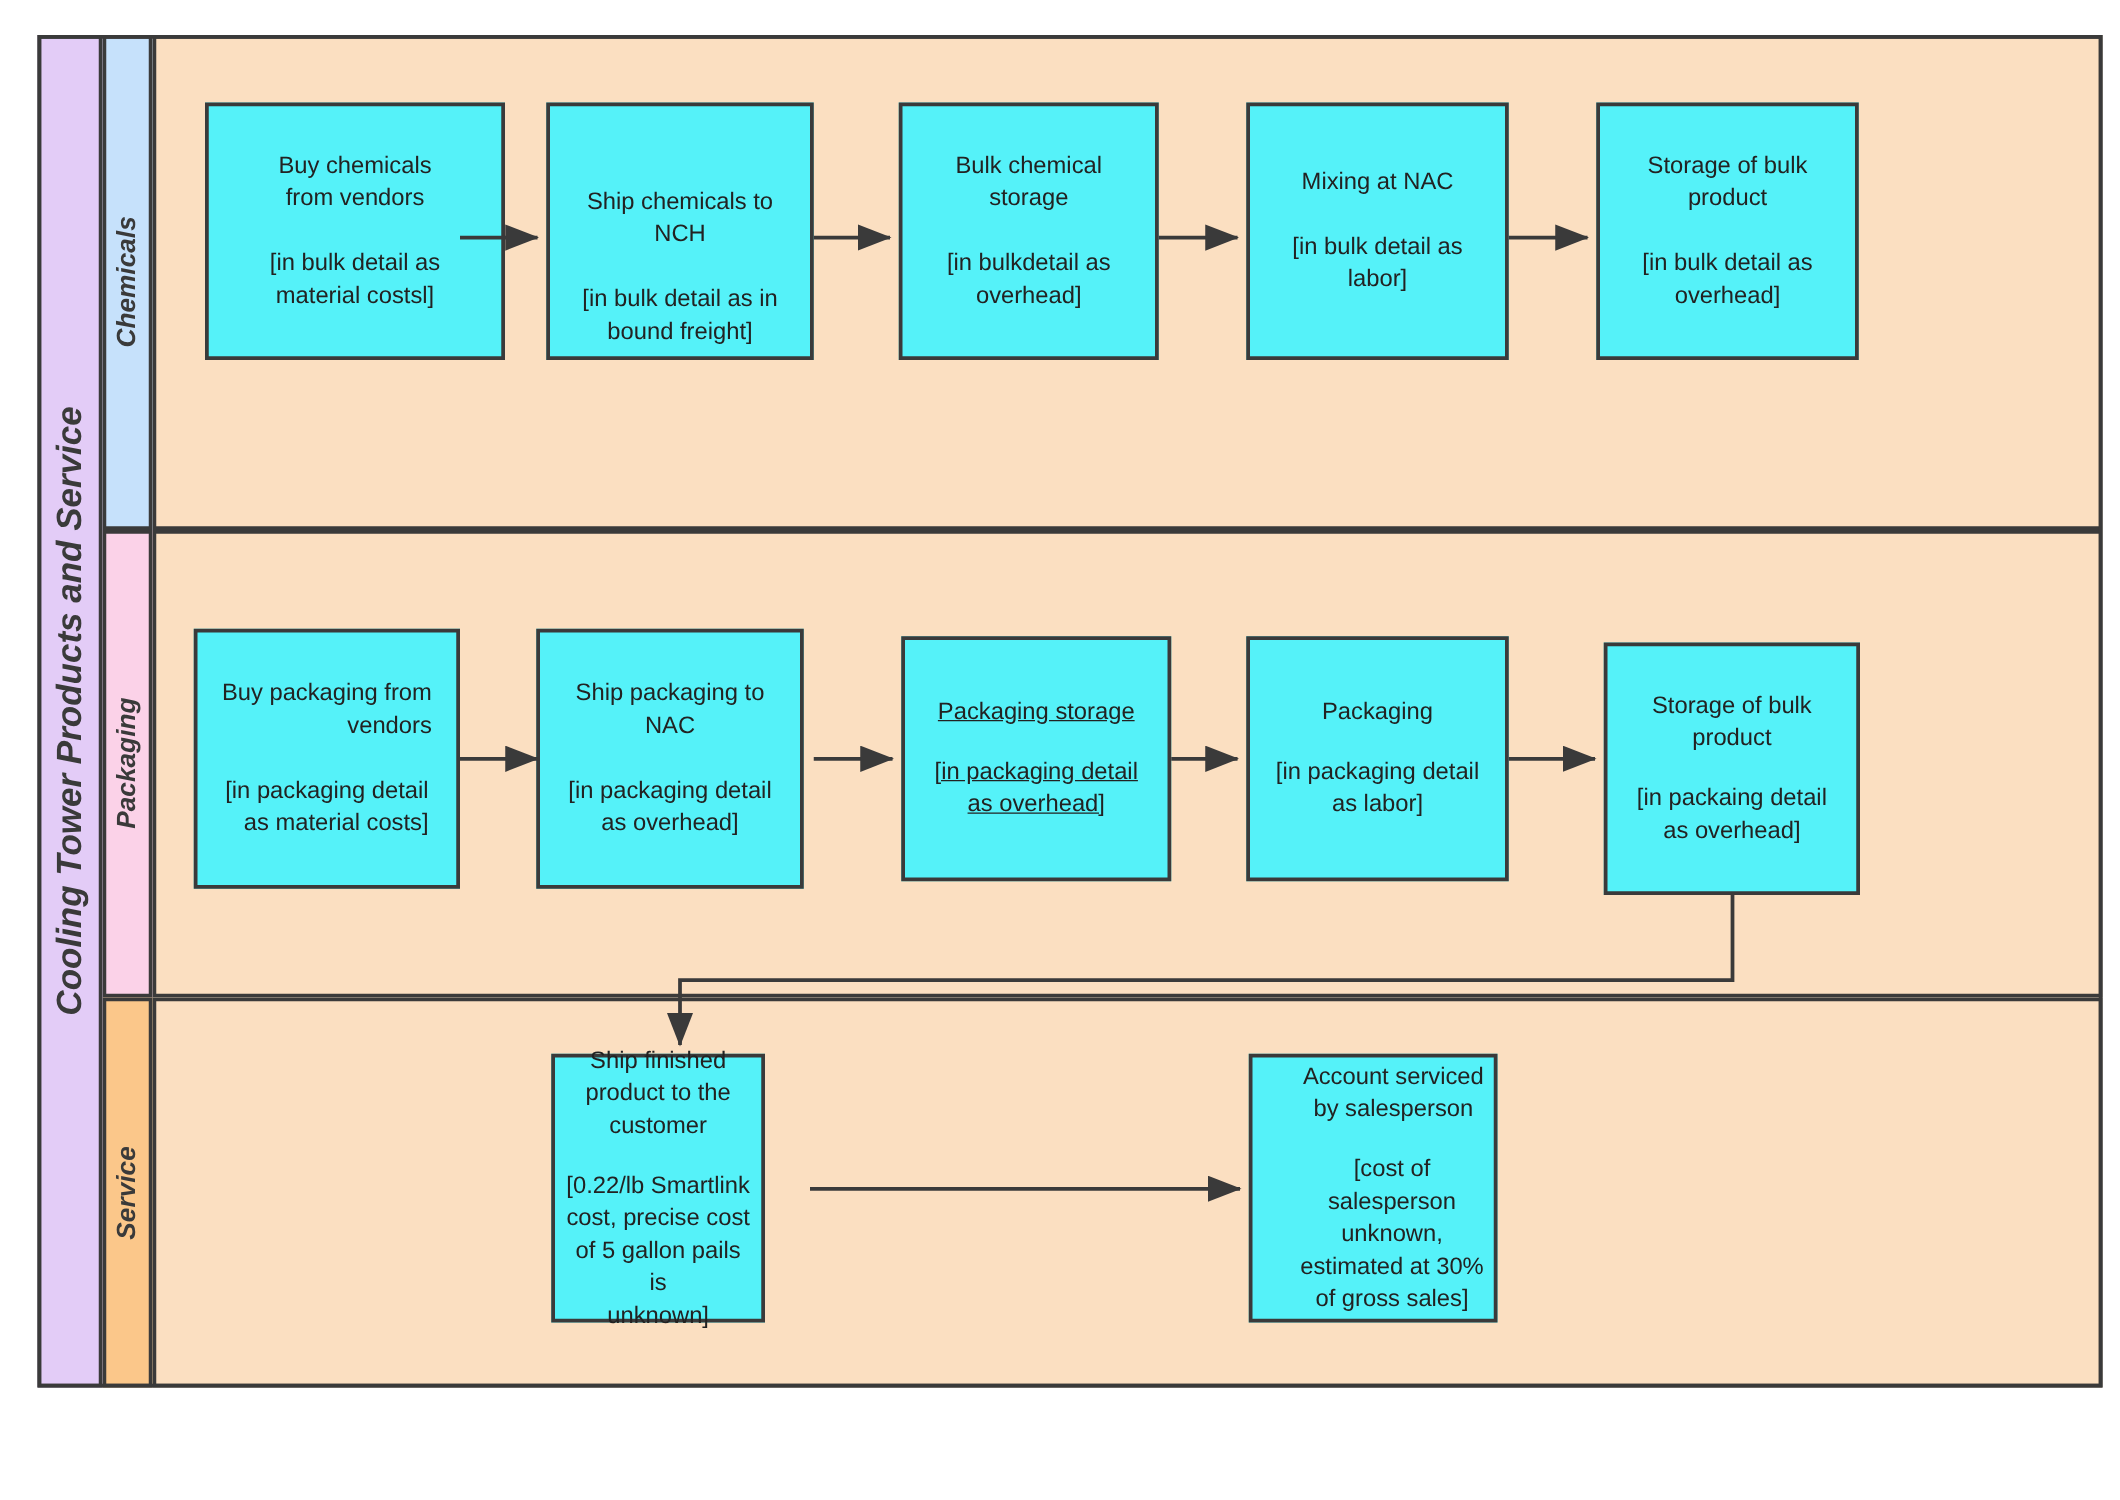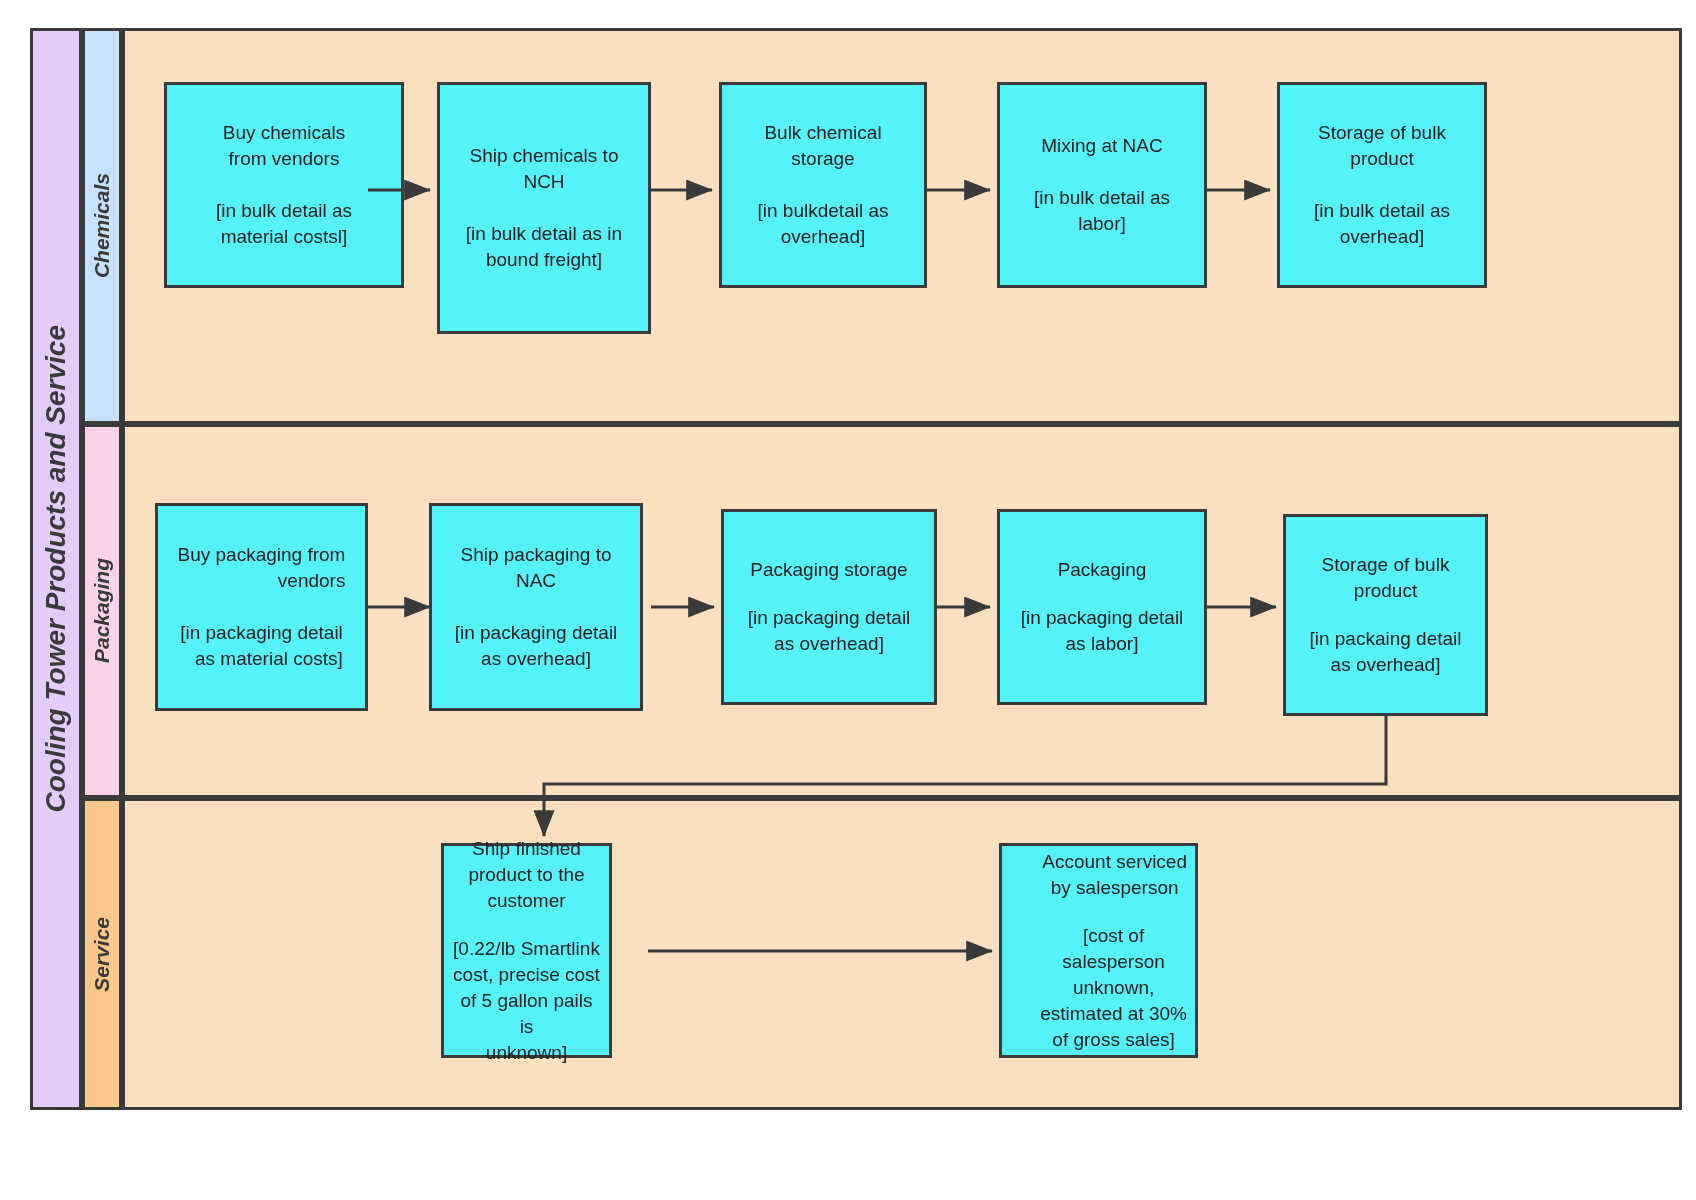--- a/index.html
+++ b/index.html
@@ -142,21 +142,21 @@
 
   <div class="pool" style="background:transparent;"></div>
 
   <div class="node" style="left:164px; top:82px; width:240px; height:206px;">
     <div class="title">Buy chemicals
 from vendors</div>
     <div class="detail">[in bulk detail as
 material costsl]</div>
   </div>
 
-  <div class="node" style="left:437px; top:82px; width:214px; height:252px;">
+  <div class="node" style="left:437px; top:82px; width:214px; height:206px;justify-content:flex-end;">
     <div class="title">Ship chemicals to
 NCH</div>
     <div class="detail">[in bulk detail as in
 bound freight]</div>
   </div>
 
   <div class="node" style="left:719px; top:82px; width:208px; height:206px;">
     <div class="title">Bulk chemical
 storage</div>
     <div class="detail">[in bulkdetail as
@@ -183,21 +183,21 @@
 as material costs]</div>
   </div>
 
   <div class="node" style="left:429px; top:503px; width:214px; height:208px;">
     <div class="title">Ship packaging to
 NAC</div>
     <div class="detail">[in packaging detail
 as overhead]</div>
   </div>
 
-  <div class="node tight" style="left:721px; top:509px; width:216px; height:196px;">
+  <div class="node tight" style="left:721px; top:509px; width:216px; height:196px;text-decoration:underline;">
     <div class="title">Packaging storage</div>
     <div class="detail">[in packaging detail
 as overhead]</div>
   </div>
 
   <div class="node tight" style="left:997px; top:509px; width:210px; height:196px;">
     <div class="title">Packaging</div>
     <div class="detail">[in packaging detail
 as labor]</div>
   </div>

